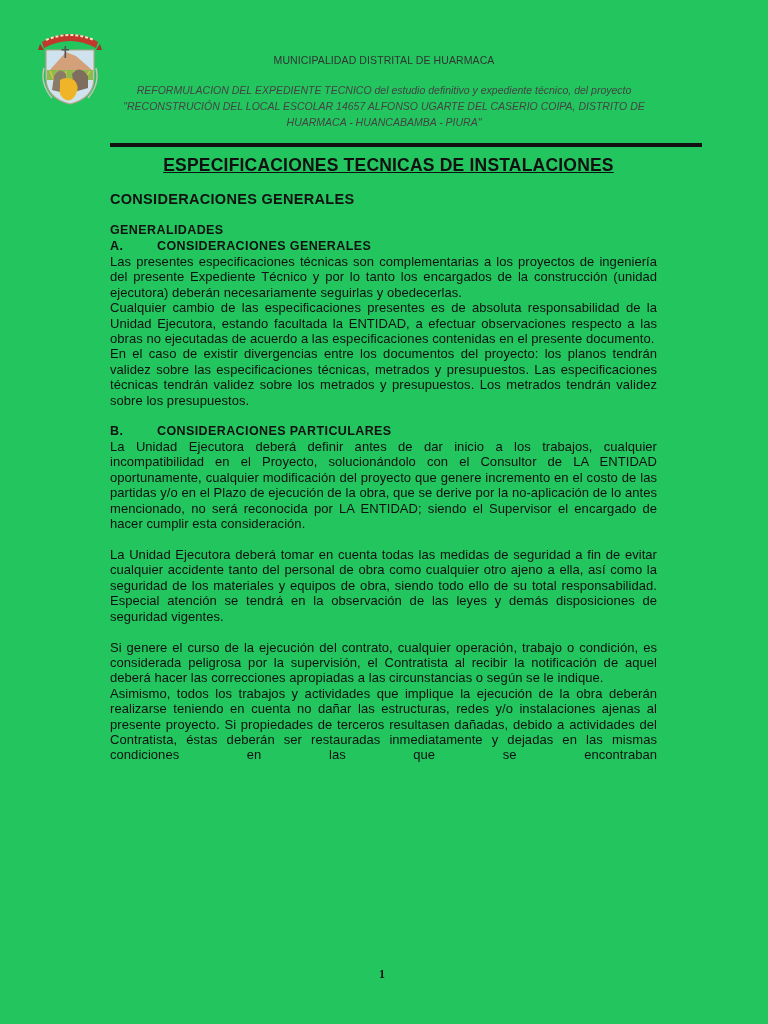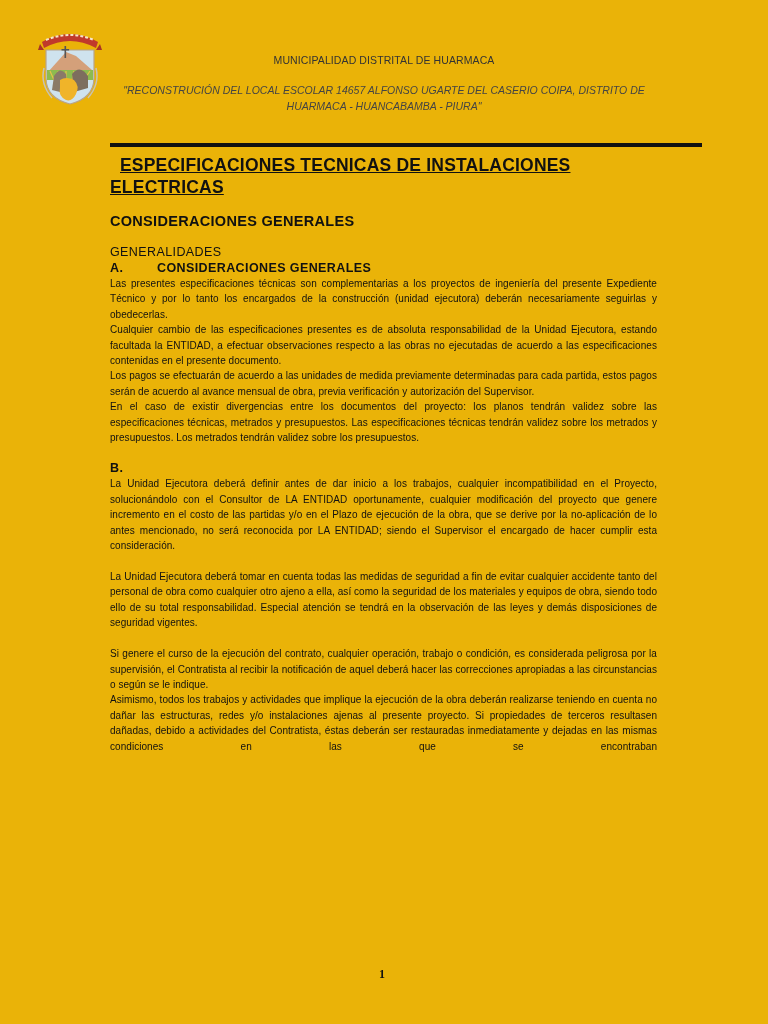--- a/index.html
+++ b/index.html
@@ -1,36 +1,36 @@
 <!DOCTYPE html>
 <html><head>
 <meta charset="utf-8">
 <style>
   html, body { margin: 0; padding: 0; background: #ffffff; }
   body { width: 768px; height: 1024px; position: relative; overflow: hidden; }
-  .page { position: absolute; left: 0; top: 0; width: 768px; height: 1024px; background: #eab308; }
+  .page { position: absolute; left: 0; top: 0; width: 768px; height: 1024px; background: #22c55e; }
 
   
   .logo { position: absolute; left: 36px; top: 28px; width: 68px; height: 78px; }
   .hdr-org { position: absolute; left: 110px; width: 548px; top: 54px; text-align: center;
     font-family: "Liberation Sans", sans-serif; font-size: 10.5px; color: #333; letter-spacing: 0.1px; }
   .hdr-proj { position: absolute; left: 110px; width: 548px; top: 82px; text-align: center;
     font-family: "Liberation Sans", sans-serif; font-style: italic; font-size: 10.5px; line-height: 16px; color: #444; }
   .hdr-rule { position: absolute; left: 110px; width: 592px; top: 143px; height: 4px; background: #111; }
 
   
   .content { position: absolute; left: 110px; top: 154px; width: 547px;
     font-family: "Liberation Sans", sans-serif; color: #111; }
-  .doc-title { text-align: left; font-weight: bold; font-size: 17.5px; line-height: 22px;
+  .doc-title { text-align: center; font-weight: bold; font-size: 17.5px; line-height: 22px;
     text-decoration: underline; margin: 0 0 0 0; padding-left: 10px; letter-spacing: 0.2px; }
   .subhead { font-weight: bold; font-size: 14.5px; line-height: 18px; margin-top: 14px; letter-spacing: 0.3px; }
-  .gen { font-weight: normal; font-size: 12.5px; line-height: 15.5px; margin-top: 15px; letter-spacing: 0.4px; }
+  .gen { font-weight: bold; font-size: 12.5px; line-height: 15.5px; margin-top: 15px; letter-spacing: 0.4px; }
   .sec { font-weight: bold; font-size: 12.5px; line-height: 15.5px; letter-spacing: 0.4px; display: flex; }
   .sec .letter { width: 47px; flex: none; }
-  .p { font-size: 10px; line-height: 15.4px; text-align: justify; margin: 0; letter-spacing: 0.05px; }
+  .p { font-size: 13px; line-height: 15.4px; text-align: justify; margin: 0; letter-spacing: 0.05px; }
   .gap { height: 15.5px; }
 
   
   .pagenum { position: absolute; left: 379px; top: 967px; font-family: "Liberation Serif", serif;
     font-weight: bold; font-size: 12px; color: #111; }
   .footer-label { position: absolute; right: 40px; top: 1025px; font-family: Liberation Sans, sans-serif;
     font-weight: bold; font-size: 11px; color: #111; }
 </style>
 </head>
 <body>
@@ -60,50 +60,50 @@
 
       <path d="M24 52 Q30 48 38 52 Q44 58 40 66 Q36 74 30 72 Q22 68 24 60 Z" fill="#f0b429"></path>
 
       <path d="M8 40 Q4 56 16 70" stroke="#c7c2b5" stroke-width="1.5" fill="none"></path>
       <path d="M60 40 Q64 56 52 70" stroke="#c7c2b5" stroke-width="1.5" fill="none"></path>
     </svg>
   </div>
 
   <div class="hdr-org">MUNICIPALIDAD DISTRITAL DE HUARMACA</div>
   <div class="hdr-proj">
+    <div>REFORMULACION DEL EXPEDIENTE TECNICO del estudio definitivo y expediente técnico, del proyecto</div>
     <div>"RECONSTRUCIÓN DEL LOCAL ESCOLAR 14657 ALFONSO UGARTE DEL CASERIO COIPA, DISTRITO DE</div>
     <div>HUARMACA - HUANCABAMBA - PIURA"</div>
   </div>
   <div class="hdr-rule"></div>
 
   <div class="content">
     <div class="doc-title">
       <div>ESPECIFICACIONES TECNICAS DE INSTALACIONES</div>
-      <div style="margin-left:-10px;">ELECTRICAS</div>
     </div>
 
     <div class="subhead">
       <div>CONSIDERACIONES GENERALES</div>
     </div>
 
     <div class="gen">GENERALIDADES</div>
 
     <div class="sec">
       <span class="letter">A.</span>
       <span>CONSIDERACIONES GENERALES</span>
     </div>
     <p class="p">Las presentes especificaciones técnicas son complementarias a los proyectos de ingeniería del presente Expediente Técnico y por lo tanto los encargados de la construcción (unidad ejecutora) deberán necesariamente seguirlas y obedecerlas.</p>
     <p class="p">Cualquier cambio de las especificaciones presentes es de absoluta responsabilidad de la Unidad Ejecutora, estando facultada la ENTIDAD, a efectuar observaciones respecto a las obras no ejecutadas de acuerdo a las especificaciones contenidas en el presente documento.</p>
-    <p class="p">Los pagos se efectuarán de acuerdo a las unidades de medida previamente determinadas para cada partida, estos pagos serán de acuerdo al avance mensual de obra, previa verificación y autorización del Supervisor.</p>
     <p class="p">En el caso de existir divergencias entre los documentos del proyecto: los planos tendrán validez sobre las especificaciones técnicas, metrados y presupuestos. Las especificaciones técnicas tendrán validez sobre los metrados y presupuestos. Los metrados tendrán validez sobre los presupuestos.</p>
 
     <div class="gap"></div>
 
     <div class="sec">
       <span class="letter">B.</span>
+      <span>CONSIDERACIONES PARTICULARES</span>
     </div>
     <p class="p">La Unidad Ejecutora deberá definir antes de dar inicio a los trabajos, cualquier incompatibilidad en el Proyecto, solucionándolo con el Consultor de LA ENTIDAD oportunamente, cualquier modificación del proyecto que genere incremento en el costo de las partidas y/o en el Plazo de ejecución de la obra, que se derive por la no-aplicación de lo antes mencionado, no será reconocida por LA ENTIDAD; siendo el Supervisor el encargado de hacer cumplir esta consideración.</p>
     <div class="gap"></div>
     <p class="p">La Unidad Ejecutora deberá tomar en cuenta todas las medidas de seguridad a fin de evitar cualquier accidente tanto del personal de obra como cualquier otro ajeno a ella, así como la seguridad de los materiales y equipos de obra, siendo todo ello de su total responsabilidad. Especial atención se tendrá en la observación de las leyes y demás disposiciones de seguridad vigentes.</p>
     <div class="gap"></div>
     <p class="p">Si genere el curso de la ejecución del contrato, cualquier operación, trabajo o condición, es considerada peligrosa por la supervisión, el Contratista al recibir la notificación de aquel deberá hacer las correcciones apropiadas a las circunstancias o según se le indique.</p>
     <p class="p" style="text-align-last: justify;">Asimismo, todos los trabajos y actividades que implique la ejecución de la obra deberán realizarse teniendo en cuenta no dañar las estructuras, redes y/o instalaciones ajenas al presente proyecto. Si propiedades de terceros resultasen dañadas, debido a actividades del Contratista, éstas deberán ser restauradas inmediatamente y dejadas en las mismas condiciones en las que se encontraban</p>
   </div>
 
   <div class="pagenum">1</div>

